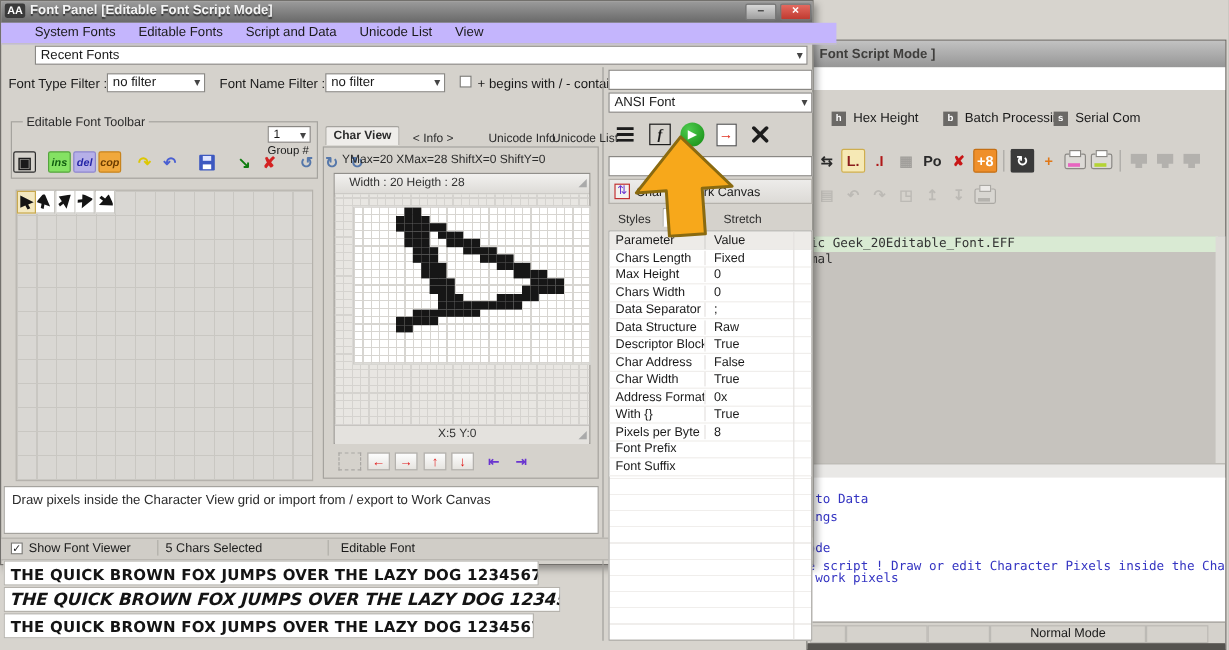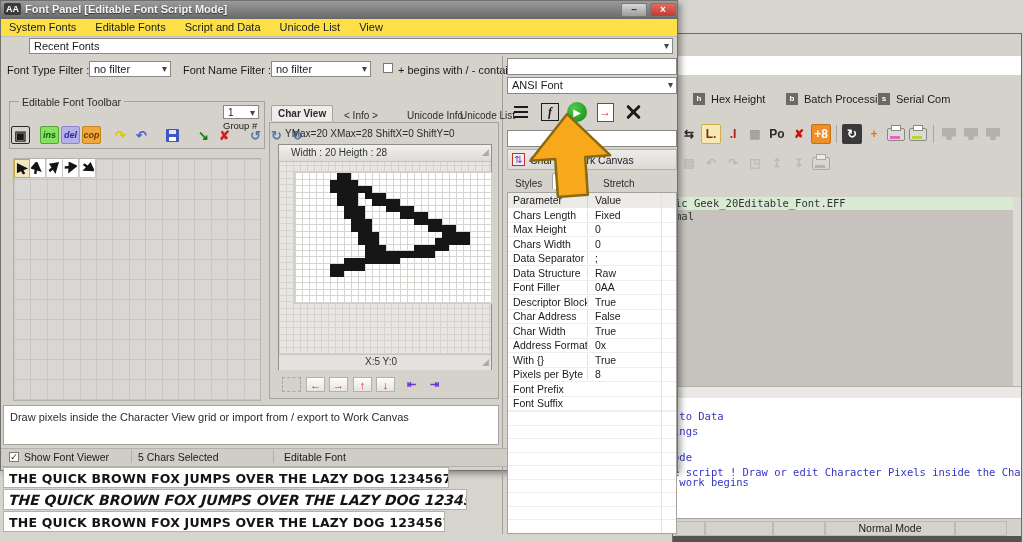--- a/index.html
+++ b/index.html
@@ -3,21 +3,21 @@
 <meta charset="utf-8">
 <style>
   html,body{margin:0;padding:0;background:#b9b6b0;font-family:"Liberation Sans",sans-serif;}
   #stage{position:relative;width:1024px;height:542px;overflow:hidden;background:#d7d4ce;font-size:11px;color:#1a1a1a;}
   .abs{position:absolute;white-space:nowrap;}
   
   #back-win{position:absolute;left:672px;top:33px;width:350px;height:509px;background:#d5d2cc;border:1px solid #6e6c68;box-sizing:border-box;}
   #front-win{position:absolute;left:0;top:0;width:678px;height:471px;background:#d5d2cc;border:1px solid #72706c;box-sizing:border-box;box-shadow:3px 3px 6px rgba(0,0,0,.35);}
   .titlebar{background:linear-gradient(#9b9b9b,#686868);color:#f5f5f5;font-weight:bold;}
   .titlebar-back{background:linear-gradient(#c2c2c2,#969696);color:#3f3e3c;font-weight:bold;}
-  .menubar{background:#fde047;border-bottom:1px solid #c2c0bb;}
+  .menubar{background:#c4b5fd;border-bottom:1px solid #c2c0bb;padding-left:20px;}
   .menu-item{display:inline-block;padding:2px 8px 3px 8px;cursor:default;}
   .combo{position:absolute;background:#fff;border:1px solid #8a8884;box-sizing:border-box;padding:1px 16px 0 4px;overflow:hidden;}
   .combo .arr{position:absolute;right:3px;top:1px;color:#444;font-size:10px;}
   .groupbox{position:absolute;border:1px solid #a5a39e;box-sizing:border-box;}
   .gb-label{position:absolute;background:#d5d2cc;padding:0 3px;font-size:10.5px;color:#2b2b2b;}
   .wbtn{position:absolute;top:2px;width:26px;height:14px;border:1px solid #777;border-radius:2px;text-align:center;line-height:12px;font-size:10px;color:#fff;box-sizing:border-box;}
   
   .tbrow{display:flex;align-items:center;gap:2px;}
   .tb{width:19px;height:18px;display:flex;align-items:center;justify-content:center;font-size:13px;font-weight:bold;border:1px solid transparent;border-radius:2px;box-sizing:border-box;background:transparent;}
   .tb.lbl{font-size:9px;font-style:italic;}
@@ -60,20 +60,23 @@
   .code{font-family:"DejaVu Sans Mono","Liberation Mono",monospace;white-space:pre;}
   .ccell{position:absolute;width:16px;height:19px;background:#fff;border-right:1px solid #c9c7c2;border-bottom:1px solid #c9c7c2;box-sizing:border-box;display:flex;align-items:center;justify-content:center;}
   .chk{position:absolute;width:10px;height:10px;background:#fff;border:1px solid #7a7874;box-sizing:border-box;font-size:9px;line-height:8px;text-align:center;color:#222;}
 </style>
 </head>
 <body>
 
 <div id="stage">
 
   <div id="back-win">
+    <div class="abs titlebar-back" style="left:0;top:0;width:348px;height:22px;line-height:22px;border-bottom:1px solid #8a8884;">
+      <span class="abs" style="left:10px;top:0;">Font Script Mode ]</span>
+    </div>
     <div class="abs" style="left:0;top:22px;width:348px;height:19px;background:#fff;"></div>
 
     <div class="abs" style="left:0;top:57px;width:348px;height:18px;">
       <span class="abs" style="left:20px;top:1px;">
         <span class="abs" style="left:0;top:1px;width:12px;height:12px;background:#6b6966;color:#fff;font-size:8px;font-weight:bold;text-align:center;line-height:12px;">h</span>
         <span class="abs" style="left:18px;top:1px;">Hex Height</span>
       </span>
       <span class="abs" style="left:113px;top:1px;">
         <span class="abs" style="left:0;top:1px;width:12px;height:12px;background:#6b6966;color:#fff;font-size:8px;font-weight:bold;text-align:center;line-height:12px;">b</span>
         <span class="abs" style="left:18px;top:1px;">Batch Processing</span>
@@ -130,21 +133,21 @@
       <div class="abs code" style="left:2px;top:13px;font-size:10.5px;color:#333;">mal</div>
       <div class="abs" style="left:340px;top:0;width:8px;height:189px;background:#dddbd7;"></div>
     </div>
     <div class="abs" style="left:0;top:352px;width:348px;height:12px;background:#e9e8e6;border-top:1px solid #b5b2ac;border-bottom:1px solid #b5b2ac;"></div>
 
     <div class="abs" style="left:0;top:364px;width:348px;height:120px;background:#fff;overflow:hidden;">
       <div class="abs code" style="left:0;top:12px;font-size:10.5px;color:#3434c2;"> to Data</div>
       <div class="abs code" style="left:0;top:27px;font-size:10.5px;color:#3434c2;">ings</div>
       <div class="abs code" style="left:0;top:53px;font-size:10.5px;color:#3434c2;">ode</div>
       <div class="abs code" style="left:0;top:68px;font-size:10.5px;color:#3434c2;">e script ! Draw or edit Character Pixels inside the Char Viewer grid</div>
-      <div class="abs code" style="left:0;top:78px;font-size:10.5px;color:#3434c2;"> work begins</div>
+      <div class="abs code" style="left:0;top:78px;font-size:10.5px;color:#3434c2;"> work pixels</div>
     </div>
 
     <div class="abs" style="left:0;top:484px;width:348px;height:18px;background:#d5d2cc;border-top:1px solid #a5a39e;">
       <span class="abs" style="left:2px;top:2px;width:28px;height:13px;border:1px solid #bcbab5;"></span>
       <span class="abs" style="left:32px;top:2px;width:66px;height:13px;border:1px solid #bcbab5;"></span>
       <span class="abs" style="left:100px;top:2px;width:50px;height:13px;border:1px solid #bcbab5;"></span>
       <span class="abs" style="left:152px;top:2px;width:128px;height:13px;border:1px solid #bcbab5;text-align:center;font-size:10.5px;line-height:13px;"><span>Normal Mode</span></span>
       <span class="abs" style="left:282px;top:2px;width:50px;height:13px;border:1px solid #bcbab5;"></span>
     </div>
     <div class="abs" style="left:0;top:502px;width:348px;height:6px;background:#55534f;"></div>
@@ -449,24 +452,20 @@
           </div>
           <div class="prow">
             <span>Data Separator</span>
             <span>;</span>
           </div>
           <div class="prow">
             <span>Data Structure</span>
             <span>Raw</span>
           </div>
           <div class="prow">
-            <span>Font Filler</span>
-            <span>0AA</span>
-          </div>
-          <div class="prow">
             <span>Descriptor Block</span>
             <span>True</span>
           </div>
           <div class="prow">
             <span>Char Address</span>
             <span>False</span>
           </div>
           <div class="prow">
             <span>Char Width</span>
             <span>True</span>

